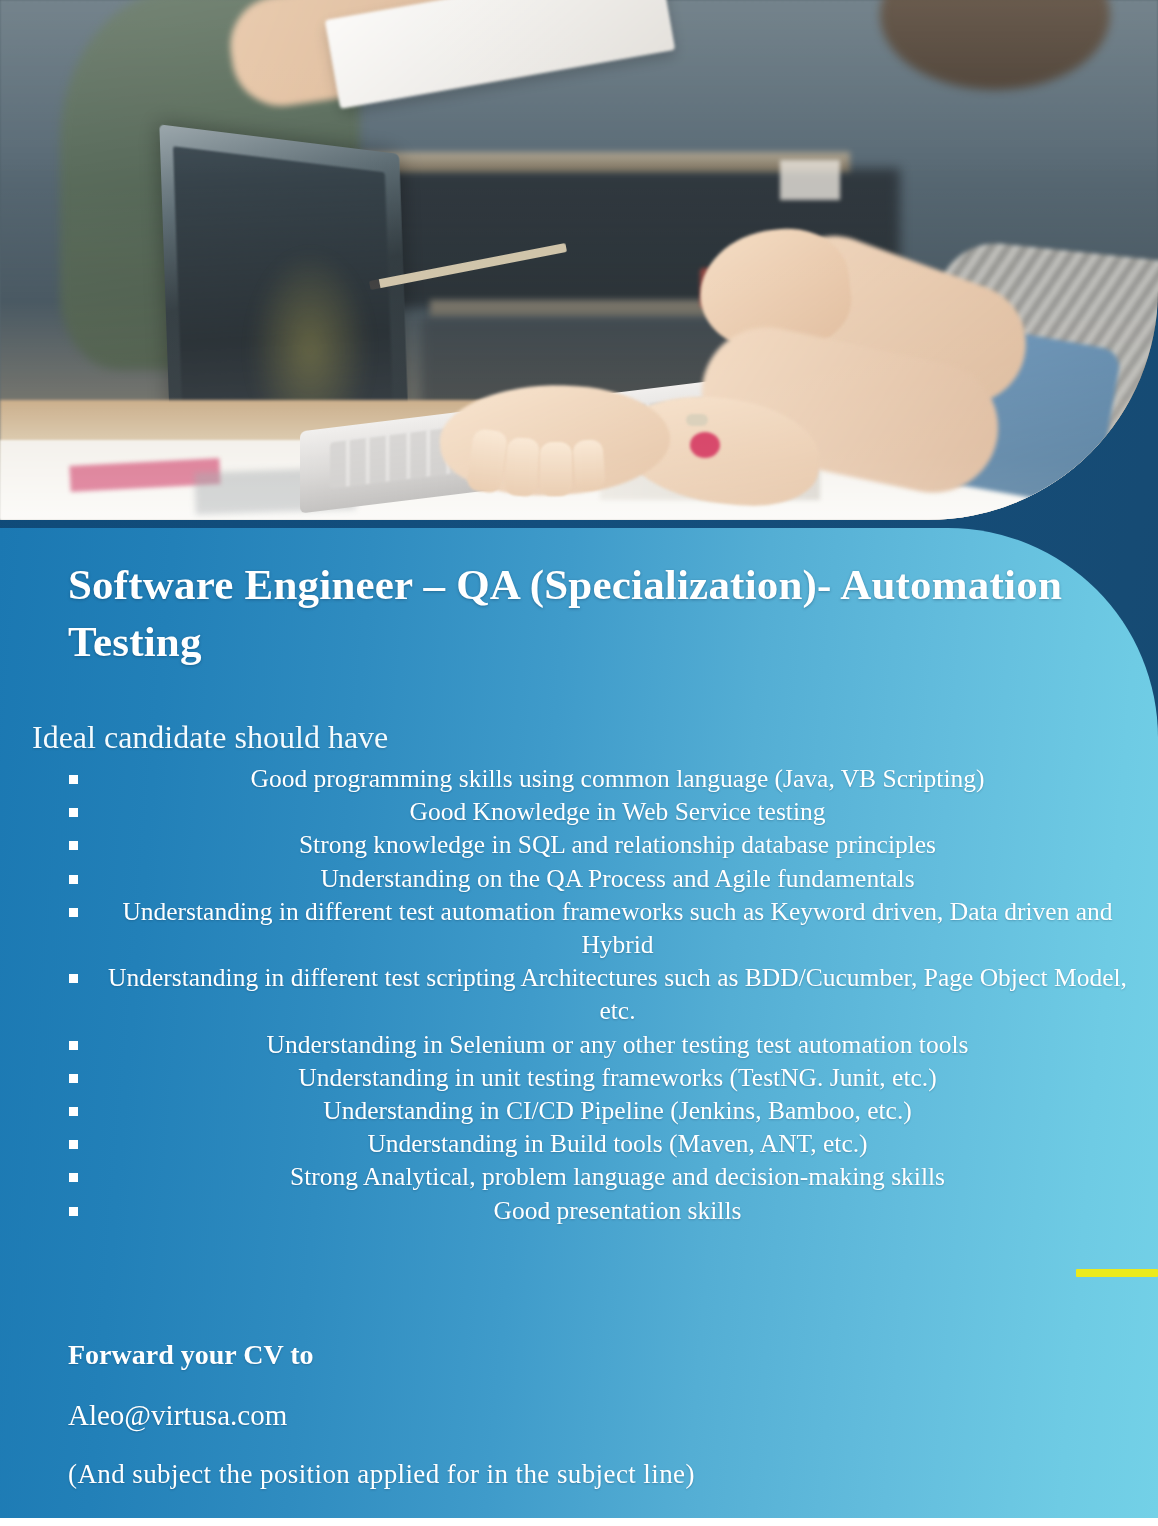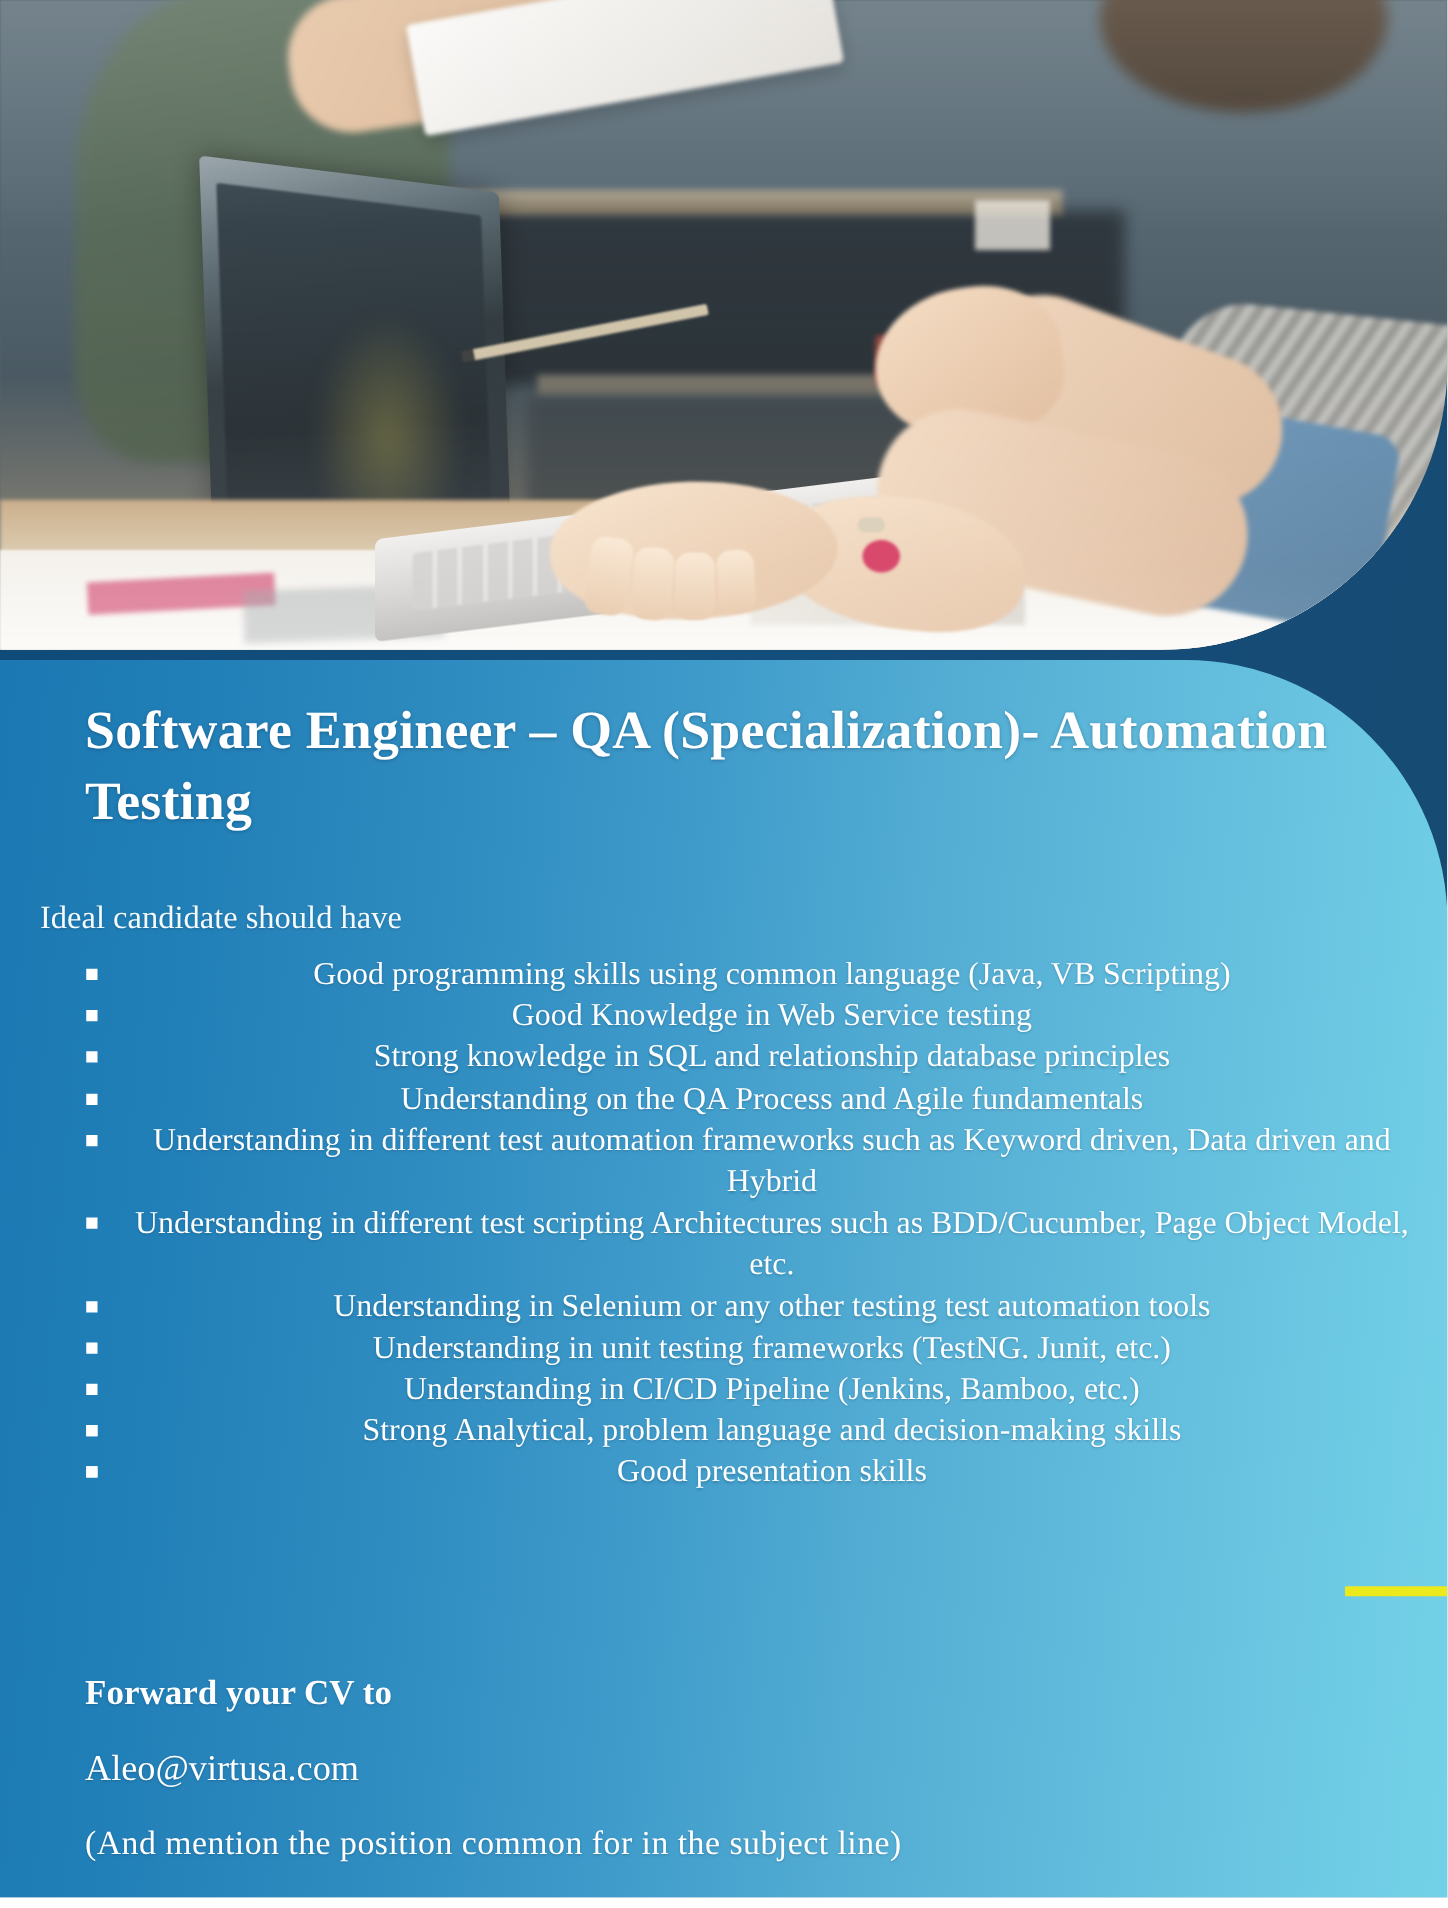--- a/index.html
+++ b/index.html
@@ -319,21 +319,21 @@
     letter-spacing: .2px;
     text-shadow: 0 1px 3px rgba(0,40,70,.35);
   }
 
   
   .intro-line {
     position: absolute;
     left: 32px;
     top: 190px;
     color: #f4fbfe;
-    font-size: 26px;
+    font-size: 32px;
     line-height: 1.2;
     text-shadow: 0 1px 2px rgba(0,40,70,.25);
   }
 
   
   .req-list {
     position: absolute;
     left: 62px;
     top: 234px;
     width: 1075px;
@@ -499,40 +499,41 @@
         <li class="req-item">
           <span class="sq"></span>
           <span>Understanding in unit testing frameworks (TestNG. Junit, etc.)</span>
         </li>
         <li class="req-item">
           <span class="sq"></span>
           <span>Understanding in CI/CD Pipeline (Jenkins, Bamboo, etc.)</span>
         </li>
         <li class="req-item">
           <span class="sq"></span>
+          <span>Understanding in Build tools (Maven, ANT, etc.)</span>
         </li>
         <li class="req-item">
           <span class="sq"></span>
           <span>Strong Analytical, problem language and decision-making skills</span>
         </li>
         <li class="req-item">
           <span class="sq"></span>
         </li>
         <li class="req-item">
           <span class="sq"></span>
           <span>Good presentation skills</span>
         </li>
       </ul>
 
       <div class="accent-bar"></div>
 
       <div class="footer-block">
         <div class="cv-line">Forward your CV to</div>
         <div class="cv-email">Aleo@virtusa.com</div>
-        <div class="cv-note">(And mention the position common for in the subject line)</div>
+        <div class="cv-note">(And subject the position applied for in the subject line)</div>
       </div>
 
     </div>
   </div>
 
   <div class="bottom-strip"></div>
 
 </div>
 
 </body></html>

